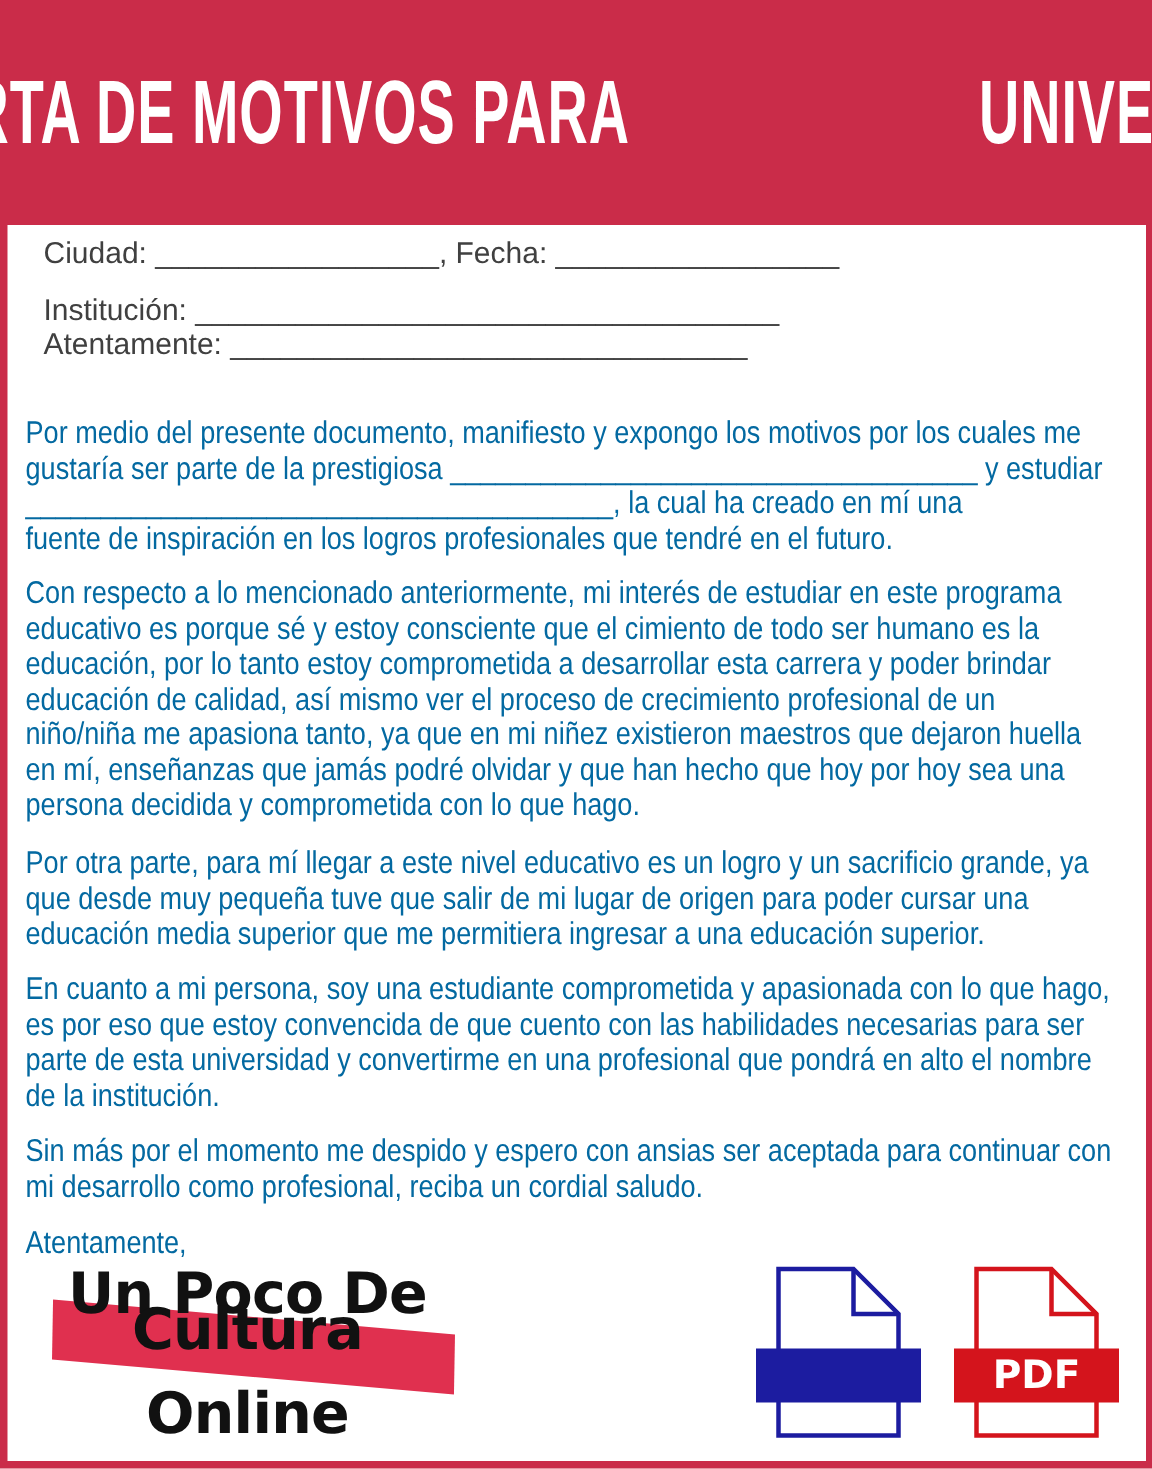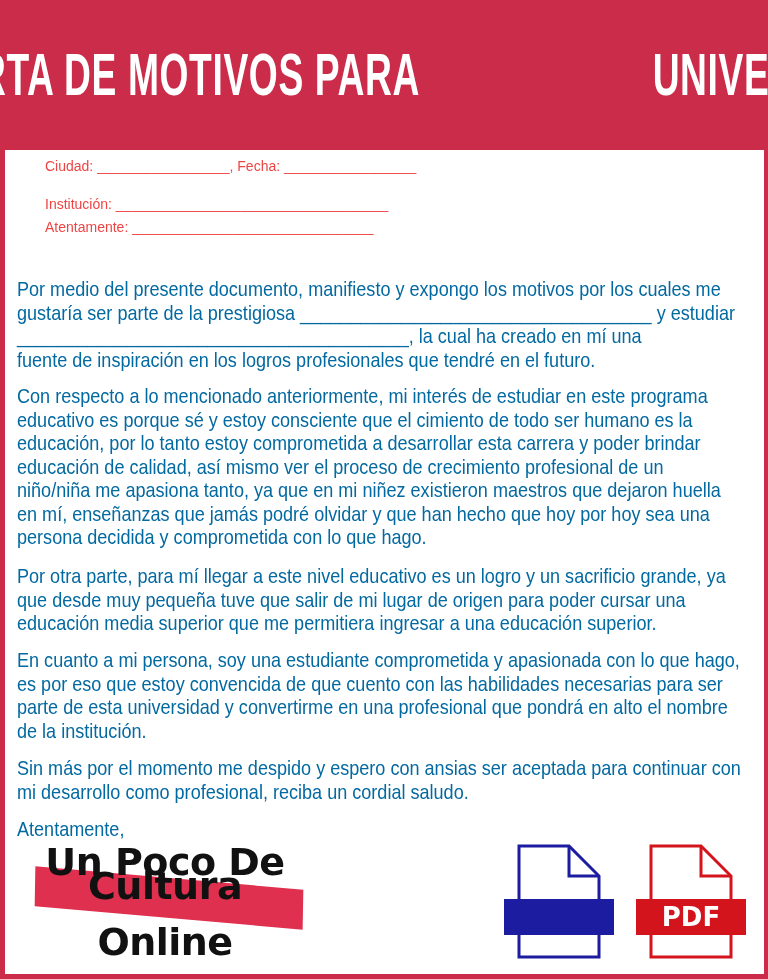--- a/index.html
+++ b/index.html
@@ -21,23 +21,23 @@
     letter-spacing: 1px;
     transform: scaleX(0.62);
     white-space: nowrap;
     text-align: center;
   }
   .sheet {
     position: absolute; left: 5px; top: 150px; width: 759px; height: 824px;
     background: #ffffff;
   }
   .txt {
-    position: absolute; left: 40px; color: #ef4444;
+    position: absolute; left: 24px; color: #404040;
     font-family: "Liberation Sans", sans-serif;
-    font-size: 14px; white-space: nowrap;
+    font-size: 20px; white-space: nowrap;
   }
   .cond {
     position: absolute; left: 12px; width: 705px; color: #0369a1;
     font-family: "Liberation Sans", sans-serif;
     font-size: 21px; line-height: 23.5px;
   }
   .cond .ln { display: block; white-space: nowrap; transform-origin: left center; }
   .logo { position: absolute; left: 20px; top: 690px; width: 280px; height: 125px; }
   .logo .stripe {
     position: absolute; left: 10px; top: 38px; width: 268px; height: 40px;

